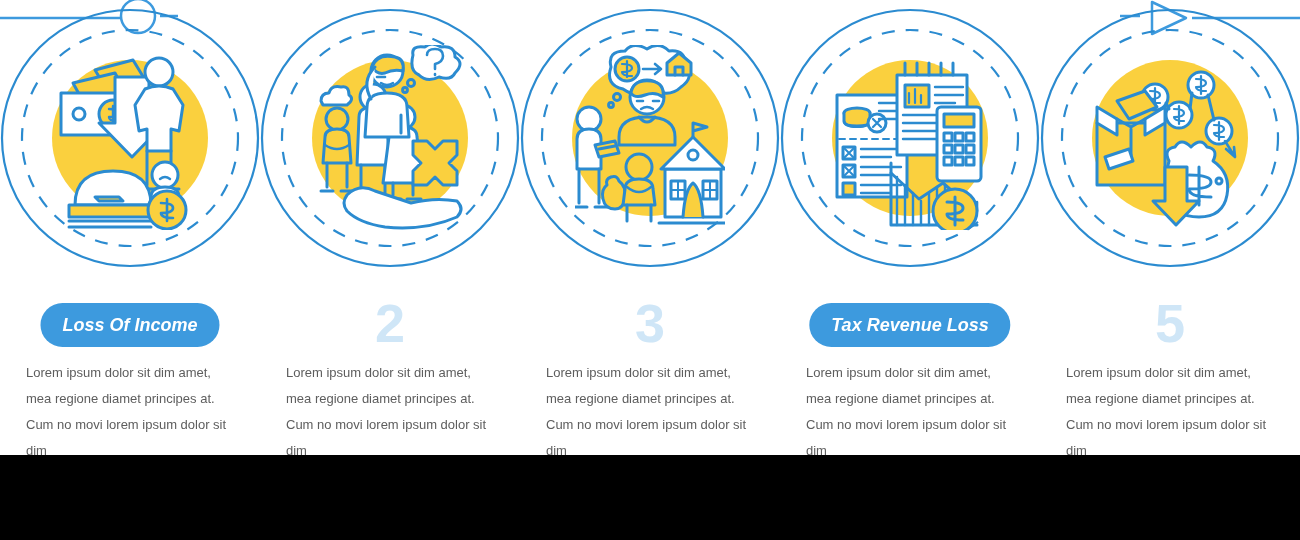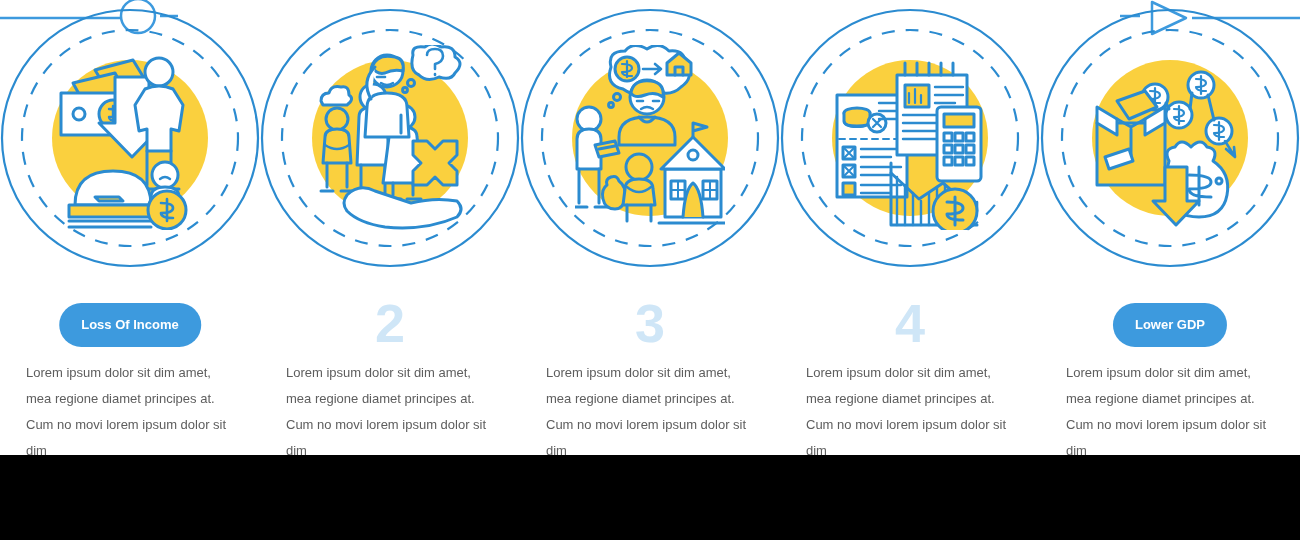--- a/index.html
+++ b/index.html
@@ -40,26 +40,27 @@
 
   .pill{
     position:absolute;left:50%;top:303px;
     transform:translateX(-50%);
     background:#3d9ade;
     color:#ffffff;
     border-radius:26px;
     height:44px;
     line-height:44px;
     padding:0 22px;
-    font-size:13px;
+    font-size:18px;
     font-weight:bold;
     white-space:nowrap;
     text-align:center;
     z-index:2;
     box-sizing:border-box;
+    font-style:italic;
   }
 
   .desc{
     position:absolute;left:26px;top:360px;width:212px;
     color:#5d5d5d;
     font-size:13px;
     line-height:26px;
     font-weight:normal;
   }
 
@@ -285,20 +286,21 @@
             <path d="M56 128 L84 154 L108 138 L140 166" fill="none"></path>
             <path d="M62 180 L62 132 M70 180 L70 140 M78 180 L78 148 M86 180 L86 156 M94 180 L94 148 M102 180 L102 142 M110 180 L110 140 M118 180 L118 148 M126 180 L126 156 M134 180 L134 162" stroke-width="2.4"></path>
             <path d="M133 166 L142 166 L142 157" stroke-width="2.6"></path>
 
             <circle cx="120" cy="166" r="22" fill="#fad03e"></circle>
             <path d="M120 152 L120 180 M112 157 Q128 157 128 163 Q128 169 112 169 Q112 175 128 175" stroke-width="3"></path>
           </g>
         </svg>
       </div>
       <div class="bignum">4</div>
+      <div class="pill">Tax Revenue Loss</div>
       <div class="desc">Lorem ipsum dolor sit dim amet, mea regione diamet principes at. Cum no movi lorem ipsum dolor sit dim</div>
     </div>
 
     <div class="step s4">
       <div class="circlewrap">
         <svg class="ringsvg" width="260" height="290" viewBox="0 0 260 290">
           <circle cx="130" cy="138" r="128" fill="none" stroke="#2b8bd0" stroke-width="2.2"></circle>
           <circle cx="130" cy="138" r="108" fill="none" stroke="#2b8bd0" stroke-width="2.2" stroke-dasharray="13 11"></circle>
           <circle cx="130" cy="138" r="78" fill="#fad03e"></circle>
         </svg>
@@ -326,21 +328,20 @@
 
             <path d="M74 116 Q68 104 80 102 Q86 92 96 102 Q106 92 112 102 Q124 104 118 116 Q136 128 132 150 Q128 172 104 172 Q78 172 74 150 Q70 128 74 116 Z" fill="#ffffff"></path>
             <path d="M104 122 L104 160 M94 130 Q116 130 116 137 Q116 144 94 144 Q94 152 116 152" stroke-width="3"></path>
             <circle cx="124" cy="136" r="3"></circle>
 
             <path d="M70 122 L92 122 L92 156 L104 156 L81 180 L58 156 L70 156 Z" fill="#fad03e"></path>
           </g>
         </svg>
       </div>
       <div class="bignum">5</div>
-      <div class="pill">Lower GDP</div>
       <div class="desc">Lorem ipsum dolor sit dim amet, mea regione diamet principes at. Cum no movi lorem ipsum dolor sit dim</div>
     </div>
 
   </div>
 </div>
 
 <div class="footer">
   
   
   

